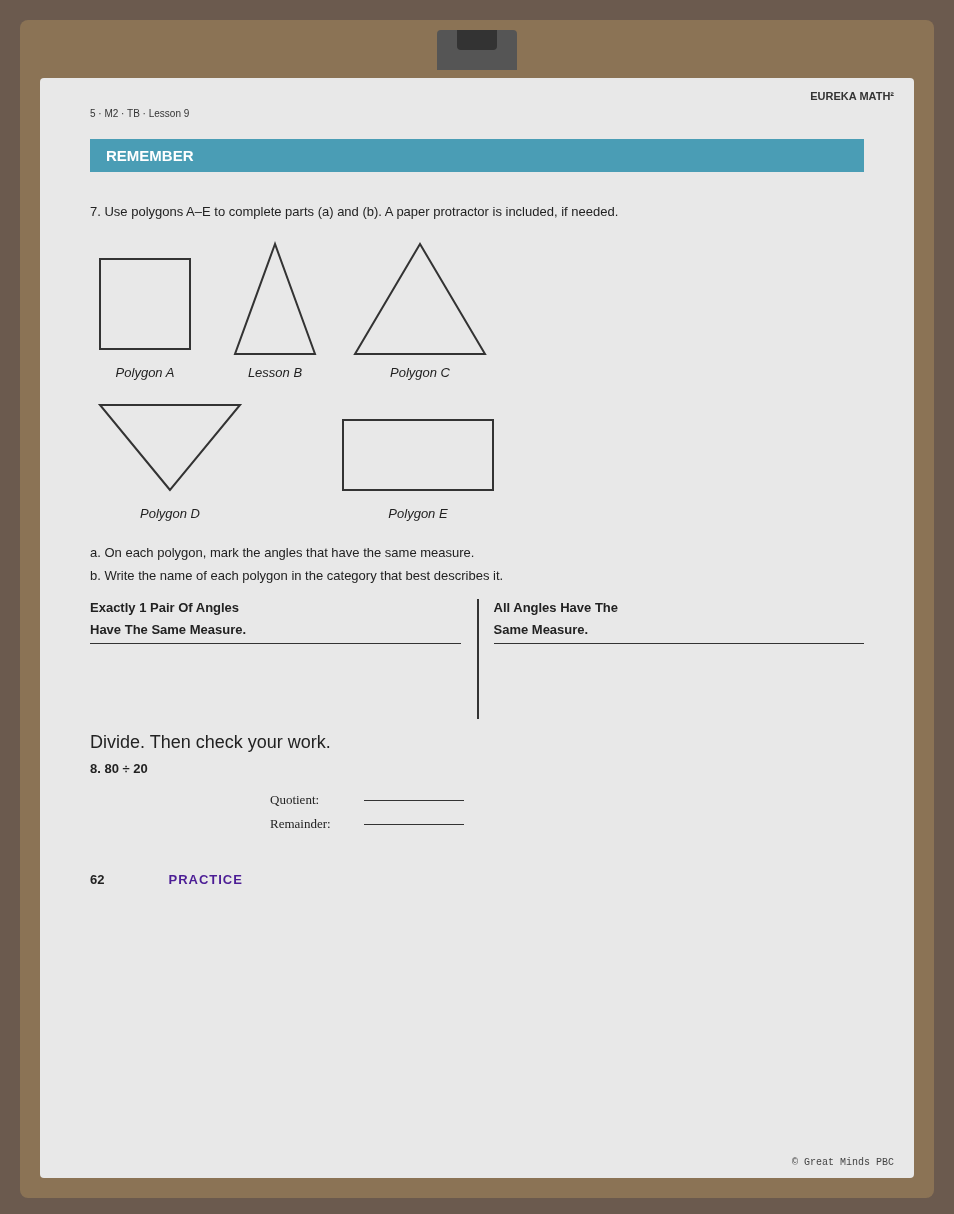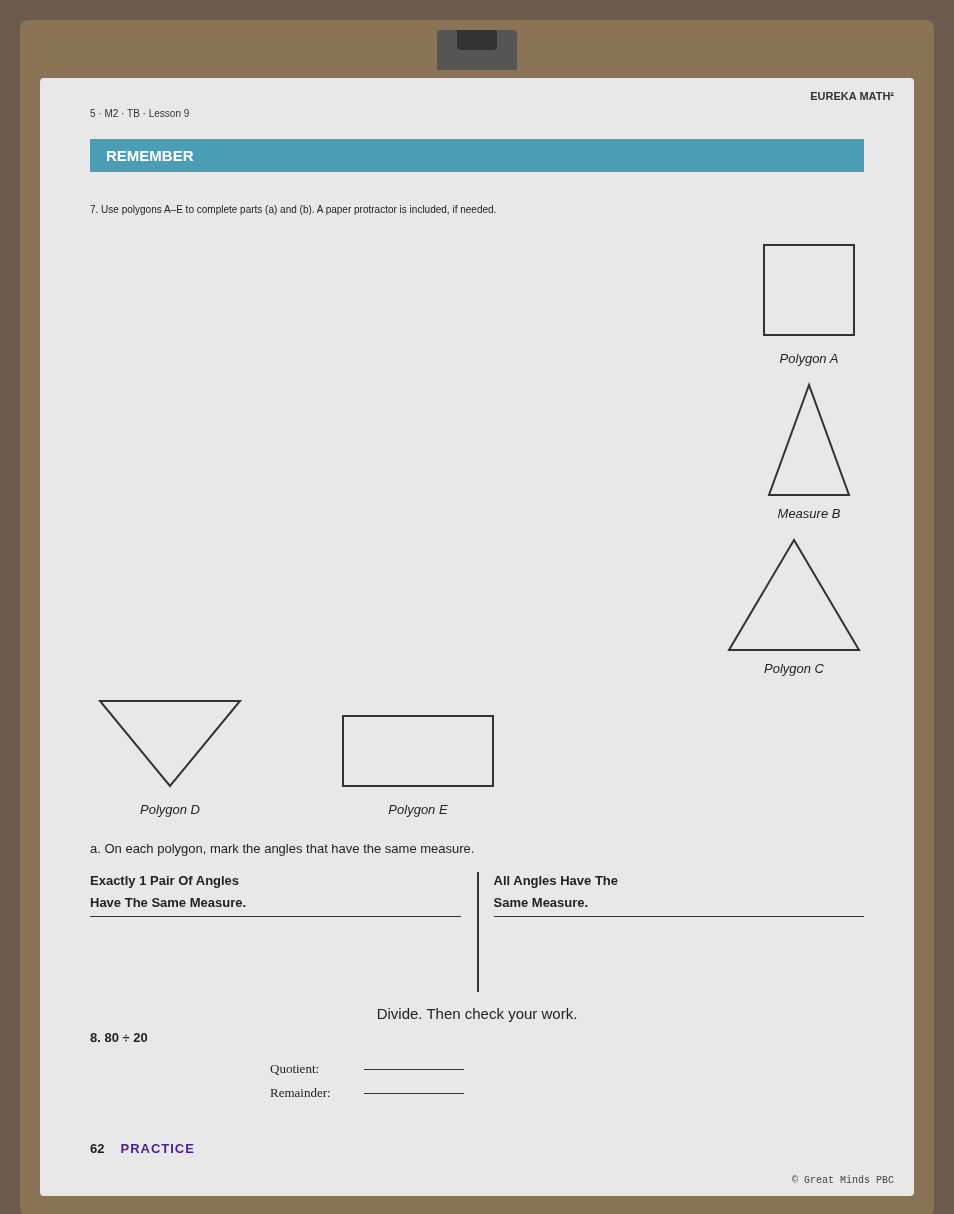--- a/index.html
+++ b/index.html
@@ -67,31 +67,30 @@
     .remember-bar {
       background: #4a9db5;
       color: white;
       font-weight: bold;
       font-size: 15px;
       padding: 8px 16px;
       margin-bottom: 32px;
     }
 
     .question-text {
-      font-size: 10px;
+      font-size: 13px;
       color: #222;
       margin-bottom: 20px;
     }
 
     .polygons-row {
       display: flex;
-      gap: 14px;
+      gap: 20px;
       margin-bottom: 20px;
       align-items: flex-end;
-      flex-direction: column;
     }
 
     .polygon-item {
       display: flex;
       flex-direction: column;
       align-items: center;
     }
 
     .polygon-label {
       font-size: 13px;
@@ -126,24 +125,23 @@
       margin-bottom: 8px;
     }
 
     .divide-section {
       margin-top: 20px;
       font-size: 13px;
       color: #222;
     }
 
     .divide-label {
-      font-size: 15px;
+      font-size: 18px;
       font-weight: normal;
       margin-bottom: 8px;
-      text-align: center;
     }
 
     .problem-num {
       font-size: 13px;
       font-weight: bold;
       margin-bottom: 16px;
     }
 
     .answer-lines {
       margin-top: 12px;
@@ -166,20 +164,21 @@
       display: inline-block;
       width: 100px;
       border-bottom: 1px solid #333;
       margin-left: 4px;
     }
 
     .page-footer {
       display: flex;
       align-items: center;
       margin-top: 40px;
+      gap: 48px;
     }
 
     .page-num {
       font-size: 13px;
       font-weight: bold;
       color: #222;
       margin-right: 16px;
     }
 
     .practice-label {
@@ -220,21 +219,21 @@
         <svg width="110" height="110">
           <rect x="10" y="10" width="90" height="90" fill="none" stroke="#333" stroke-width="2"></rect>
         </svg>
         <div class="polygon-label">Polygon A</div>
       </div>
 
       <div class="polygon-item">
         <svg width="110" height="120">
           <polygon points="55,5 15,115 95,115" fill="none" stroke="#333" stroke-width="2"></polygon>
         </svg>
-        <div class="polygon-label">Measure B</div>
+        <div class="polygon-label">Lesson B</div>
       </div>
 
       <div class="polygon-item">
         <svg width="140" height="120">
           <polygon points="70,5 5,115 135,115" fill="none" stroke="#333" stroke-width="2"></polygon>
         </svg>
         <div class="polygon-label">Polygon C</div>
       </div>
 
     </div>
@@ -252,20 +251,21 @@
         <svg width="160" height="90">
           <rect x="5" y="10" width="150" height="70" fill="none" stroke="#333" stroke-width="2"></rect>
         </svg>
         <div class="polygon-label">Polygon E</div>
       </div>
 
     </div>
 
     <div class="sub-question">a.   On each polygon, mark the angles that have the same measure.</div>
 
+    <div class="sub-question">b.   Write the name of each polygon in the category that best describes it.</div>
 
     <div style="display:flex; margin: 16px 0 0 0; position:relative;">
 
       <div style="flex:1; padding-right:20px;">
         <div class="col-header">Exactly 1 Pair Of Angles</div>
         <div class="col-header">Have The Same Measure.</div>
         <div class="col-underline"></div>
       </div>
 
       <div style="width:1.5px; background:#333; position:absolute; left:50%; top:0; bottom:0; height:120px;"></div>

